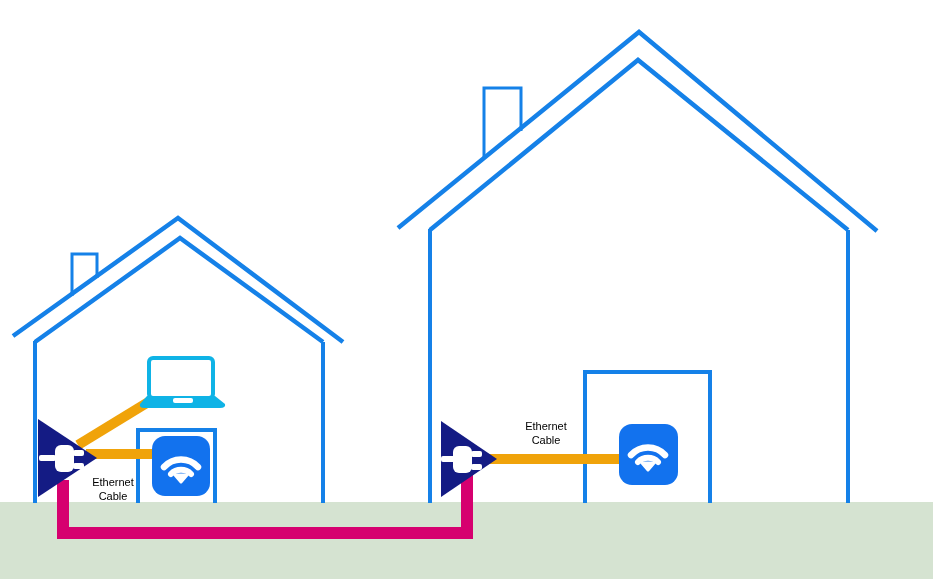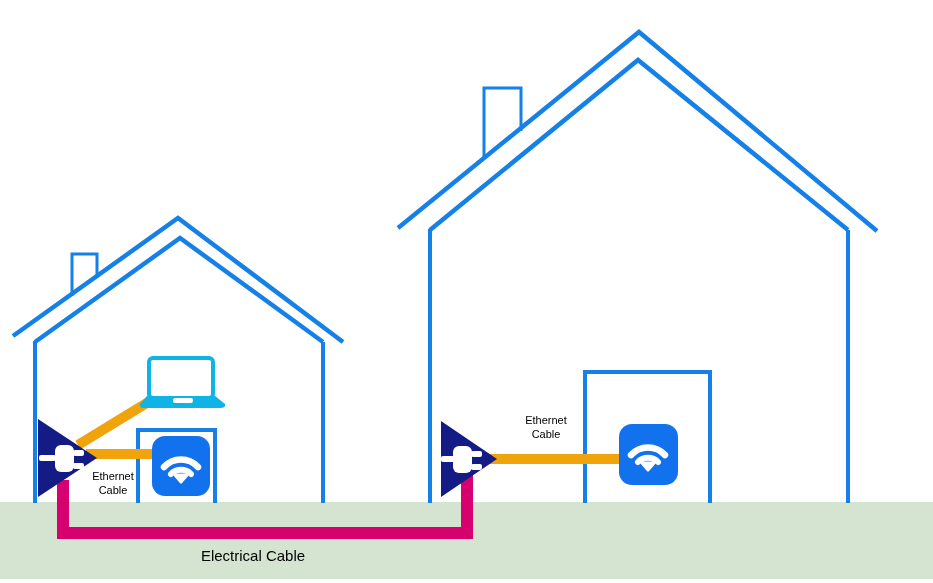--- a/index.html
+++ b/index.html
@@ -10,21 +10,21 @@
     overflow:hidden;
     font-family:"Liberation Sans", sans-serif;
   }
   .canvas svg{position:absolute;left:0;top:0;}
   .lbl{
     position:absolute;
     color:#000;
     text-align:center;
     pointer-events:none;
   }
-  .lbl.small{font-size:11px;line-height:14px;}
+  .lbl.small{font-size:11px;line-height:14px;margin-top:6px;}
   .lbl.big{font-size:15px;line-height:18px;}
   .lbl span{display:block;}
 </style>
 </head>
 <body>
 
 <div class="canvas">
 
   <svg width="933" height="583" viewBox="0 0 933 583">
 
@@ -102,15 +102,14 @@
   <div class="lbl small" style="left:63px;top:469px;width:100px;">
     <span>Ethernet</span>
     <span>Cable</span>
   </div>
 
   <div class="lbl small" style="left:496px;top:413px;width:100px;">
     <span>Ethernet</span>
     <span>Cable</span>
   </div>
 
-  <div class="lbl big" style="left:153px;top:547px;width:200px;">Electrical Cable</div>
 
 </div>
 
 </body></html>

